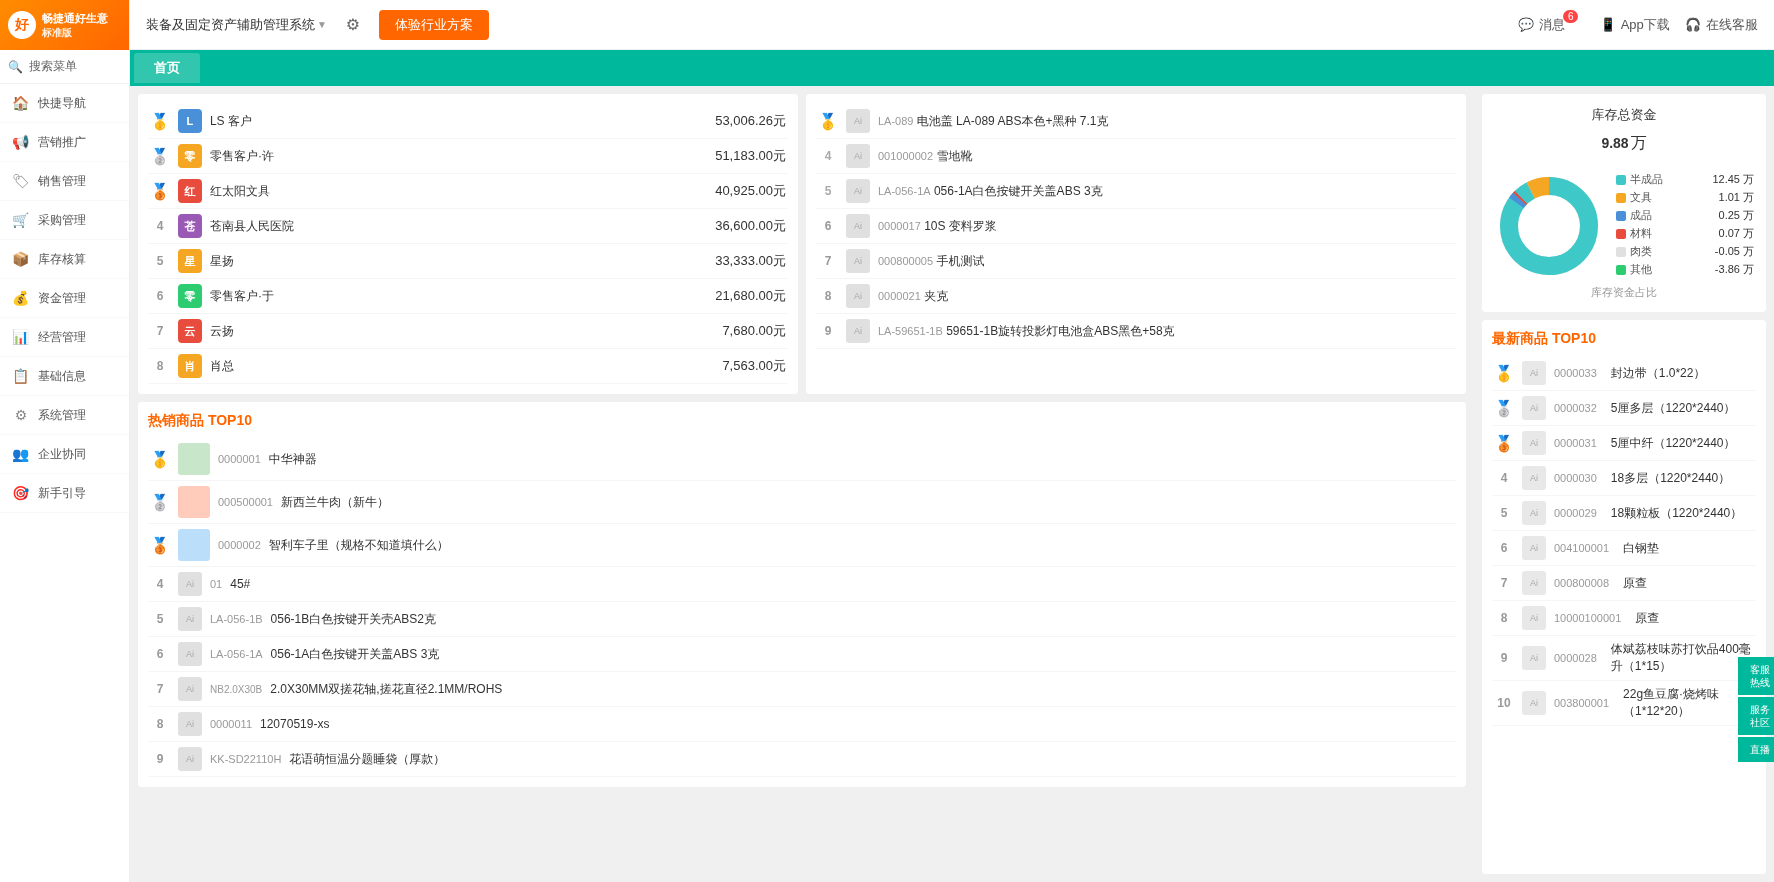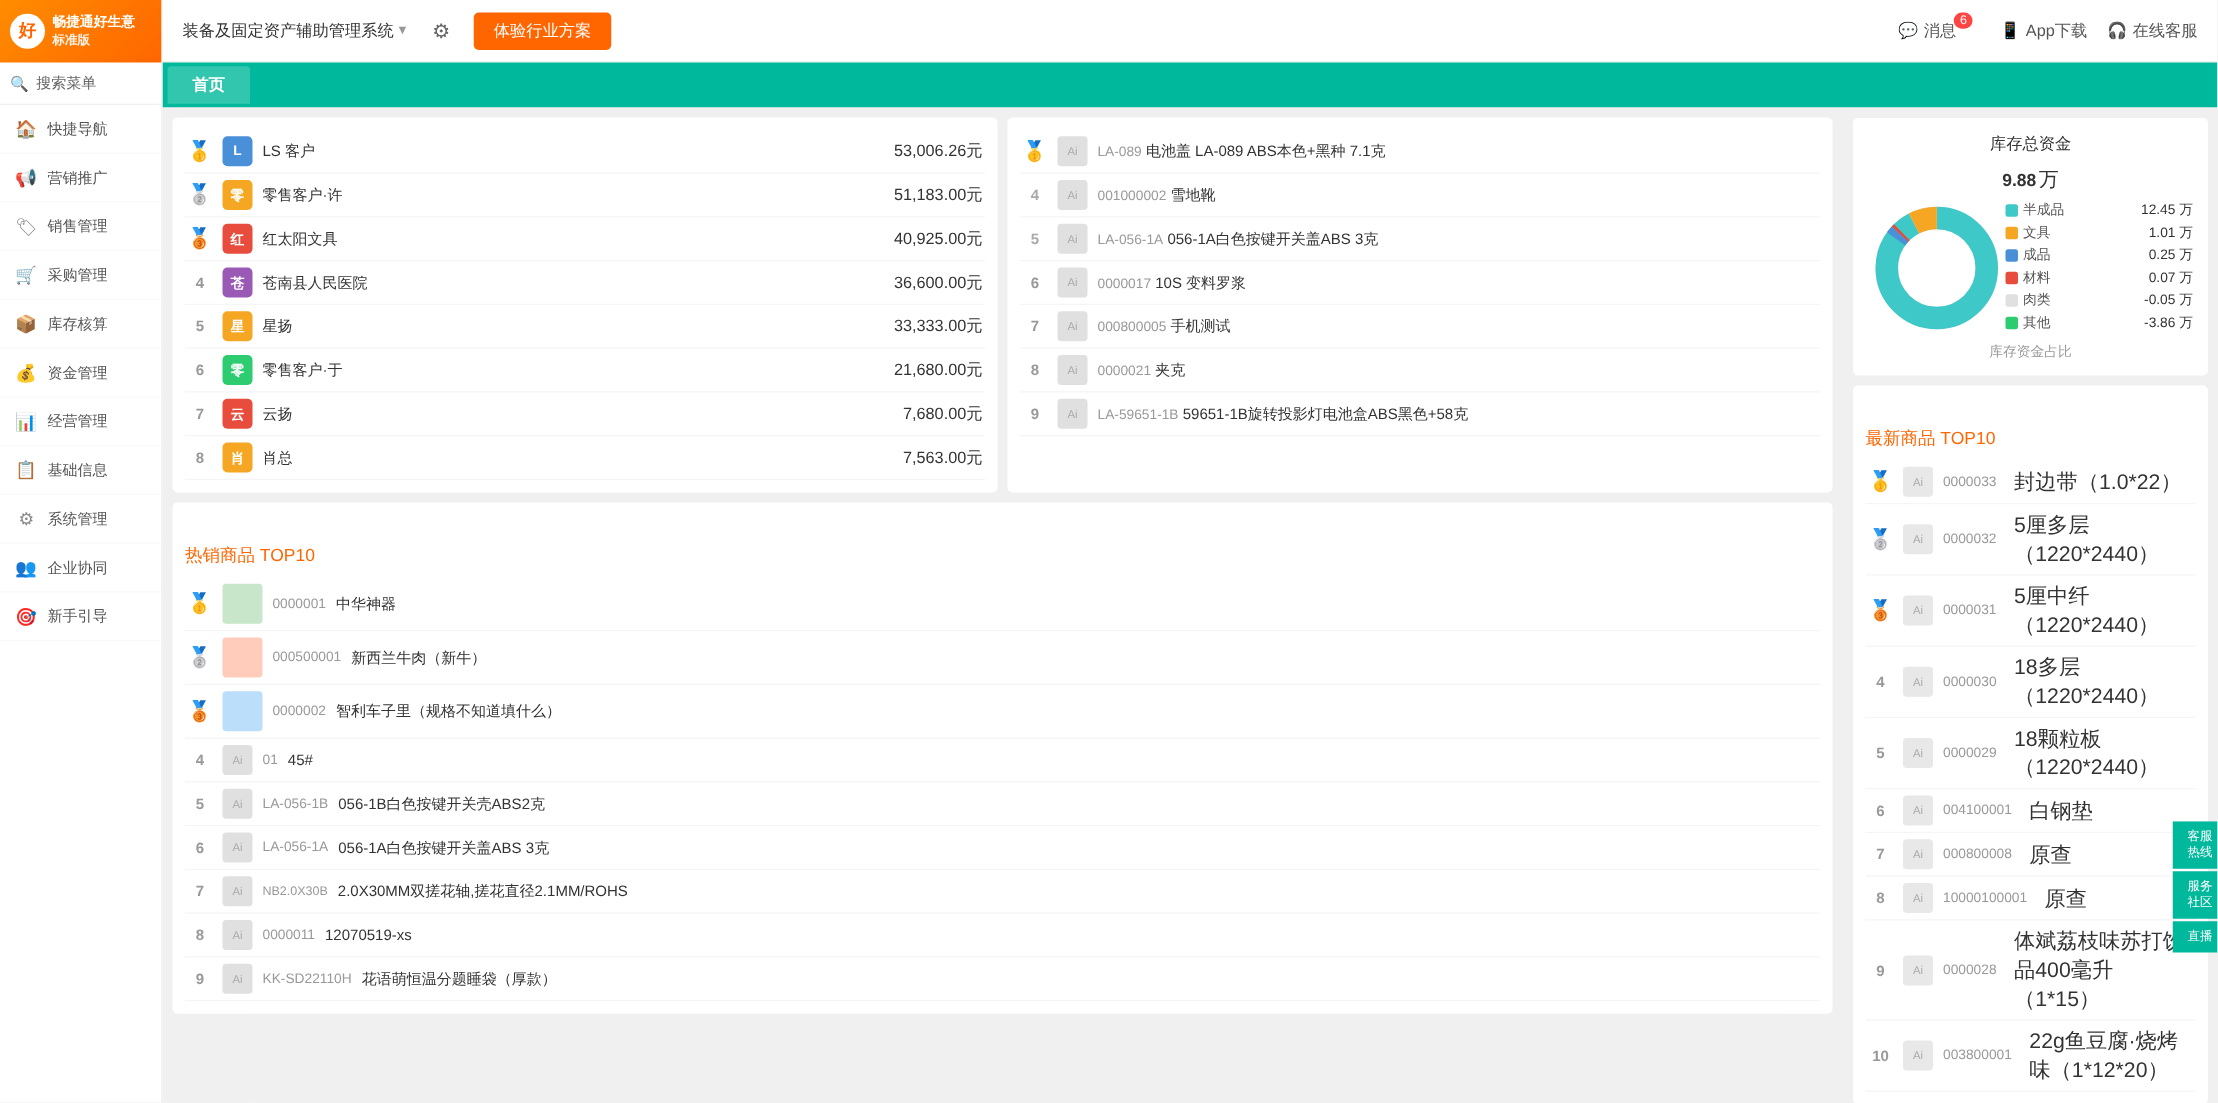--- a/index.html
+++ b/index.html
@@ -199,24 +199,23 @@
     
     .two-col {
       display: flex;
       gap: 8px;
     }
     .col-half { flex: 1; }
 
     
     .section-title {
       font-size: 14px;
-      font-weight: normal;
+      font-weight: bold;
       color: #ff6600;
       margin-bottom: 8px;
-      margin-top: 24px;
     }
     .product-item {
       display: flex;
       align-items: center;
       padding: 5px 2px;
       border-bottom: 1px solid #f5f5f5;
       gap: 8px;
     }
     .product-thumb {
       width: 32px; height: 32px;
@@ -255,21 +254,22 @@
       font-size: 22px;
       font-weight: bold;
       color: #333;
     }
     .inventory-amount span { color: #333; font-size: 14px; }
 
     
     .chart-area {
       display: flex;
       align-items: center;
-      margin-top: 5px;
+      gap: 12px;
+      margin-top: 17px;
     }
     .donut-container {
       width: 110px; height: 110px;
       flex-shrink: 0;
     }
     .legend-list { flex: 1; font-size: 11px; }
     .legend-item {
       display: flex;
       align-items: center;
       gap: 4px;
@@ -299,21 +299,21 @@
       border-bottom: 1px solid #f5f5f5;
       gap: 8px;
     }
     .np-thumb {
       width: 24px; height: 24px;
       background: #e8e8e8;
       border-radius: 3px;
       display: flex; align-items: center; justify-content: center;
       font-size: 9px; color: #aaa;
     }
-    .np-name { flex: 1; font-size: 17px; color: #333; }
+    .np-name { flex: 1; font-size: 12px; color: #333; }
     .np-code { font-size: 11px; color: #999; margin-right: 6px; }
 
     
     ::-webkit-scrollbar { width: 4px; }
     ::-webkit-scrollbar-track { background: #f1f1f1; }
     ::-webkit-scrollbar-thumb { background: #ccc; border-radius: 2px; }
 
     
     .float-service {
       position: fixed;

